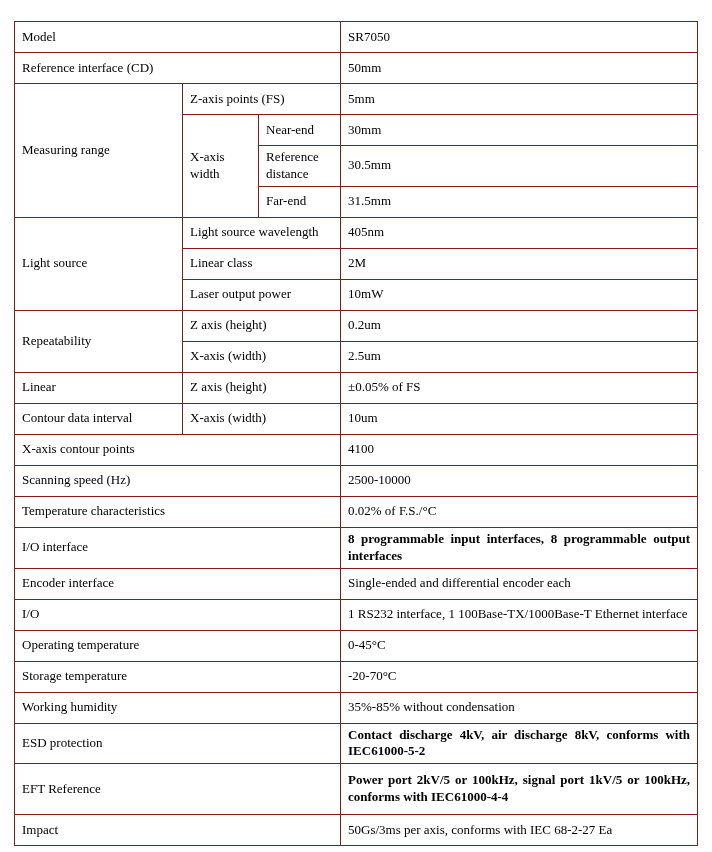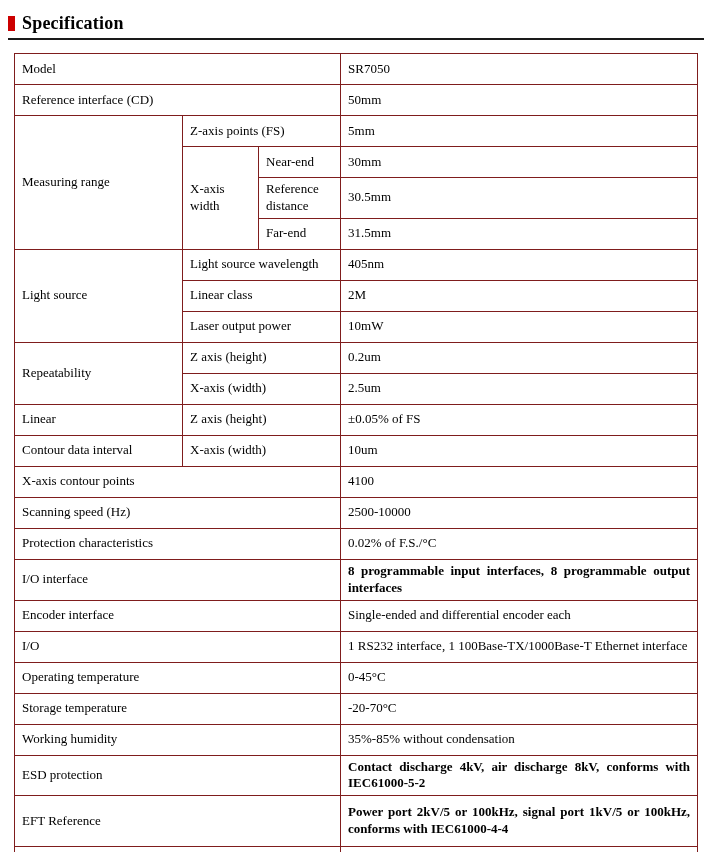--- a/index.html
+++ b/index.html
@@ -62,24 +62,20 @@
   td.pad-lg {
     padding-top: 8px;
     padding-bottom: 8px;
   }
 </style>
 </head>
 <body>
 
 <div class="page">
 
-  <div class="title-row">
-    <span class="bullet"></span>
-    <h1 class="page-title">Specification</h1>
-  </div>
 
   <table class="spec">
     <colgroup>
       <col class="c1">
         <col class="c2">
         <col class="c3">
         <col class="c4">
     </colgroup>
     <tbody>
       <tr>
@@ -147,21 +143,21 @@
 
       <tr>
         <td colspan="3">X-axis contour points</td>
         <td>4100</td>
       </tr>
       <tr>
         <td colspan="3">Scanning speed (Hz)</td>
         <td>2500-10000</td>
       </tr>
       <tr>
-        <td colspan="3">Protection characteristics</td>
+        <td colspan="3">Temperature characteristics</td>
         <td>0.02% of F.S./°C</td>
       </tr>
       <tr>
         <td colspan="3">I/O interface</td>
         <td class="justify">8 programmable input interfaces, 8 programmable output interfaces</td>
       </tr>
       <tr>
         <td colspan="3">Encoder interface</td>
         <td>Single-ended and differential encoder each</td>
       </tr>

